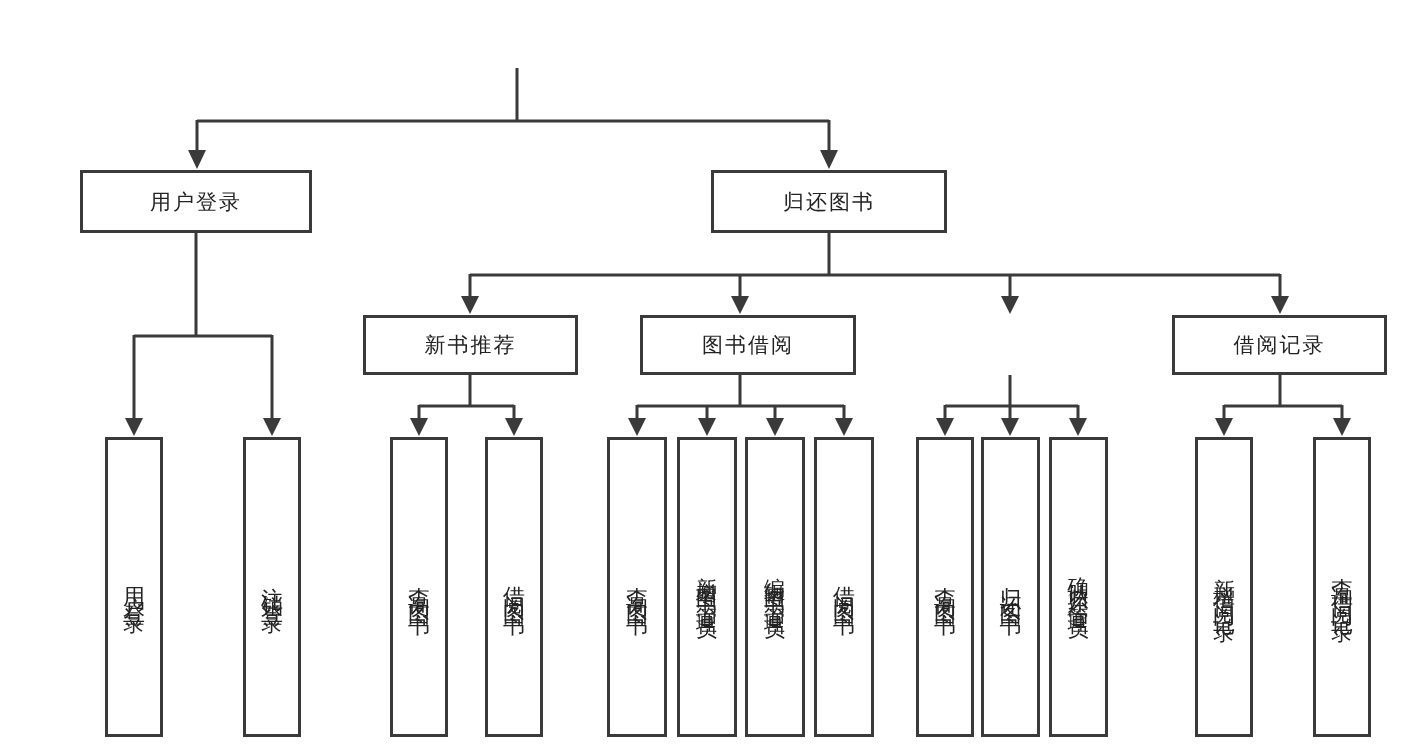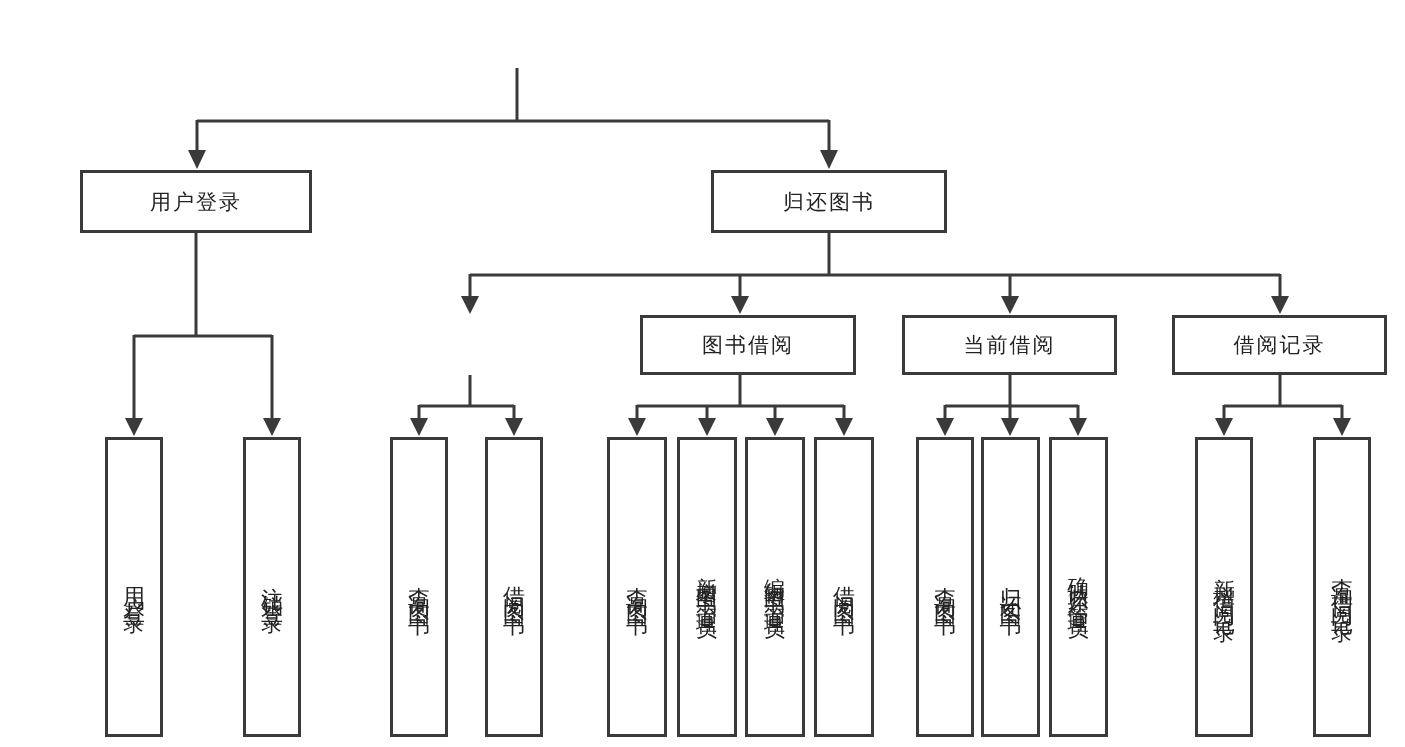--- a/index.html
+++ b/index.html
@@ -106,22 +106,22 @@
 
       <polygon points="1215,418 1233,418 1224,436"></polygon>
       <polygon points="1333,418 1351,418 1342,436"></polygon>
     </g>
   </svg>
 
 
   <div class="node h" style="left:80px; top:170px; width:232px; height:63px;">用户登录</div>
   <div class="node h" style="left:711px; top:170px; width:236px; height:63px;">归还图书</div>
 
+  <div class="node h" style="left:363px; top:315px; width:215px; height:60px;">新书推荐</div>
   <div class="node h" style="left:640px; top:315px; width:216px; height:60px;">图书借阅</div>
-  <div class="node h" style="left:902px; top:315px; width:215px; height:60px;">当前借阅</div>
   <div class="node h" style="left:1172px; top:315px; width:215px; height:60px;">借阅记录</div>
 
   <div class="node v" style="left:105px; top:437px; width:58px; height:300px;">用户登录</div>
   <div class="node v" style="left:243px; top:437px; width:58px; height:300px;">注销登录</div>
 
   <div class="node v" style="left:390px; top:437px; width:58px; height:300px;">查询图书</div>
   <div class="node v" style="left:485px; top:437px; width:58px; height:300px;">借阅图书</div>
 
   <div class="node v" style="left:607px; top:437px; width:60px; height:300px;">查询图书</div>
   <div class="node v vlong" style="left:677px; top:437px; width:60px; height:300px;">新增图书（管理员）</div>

